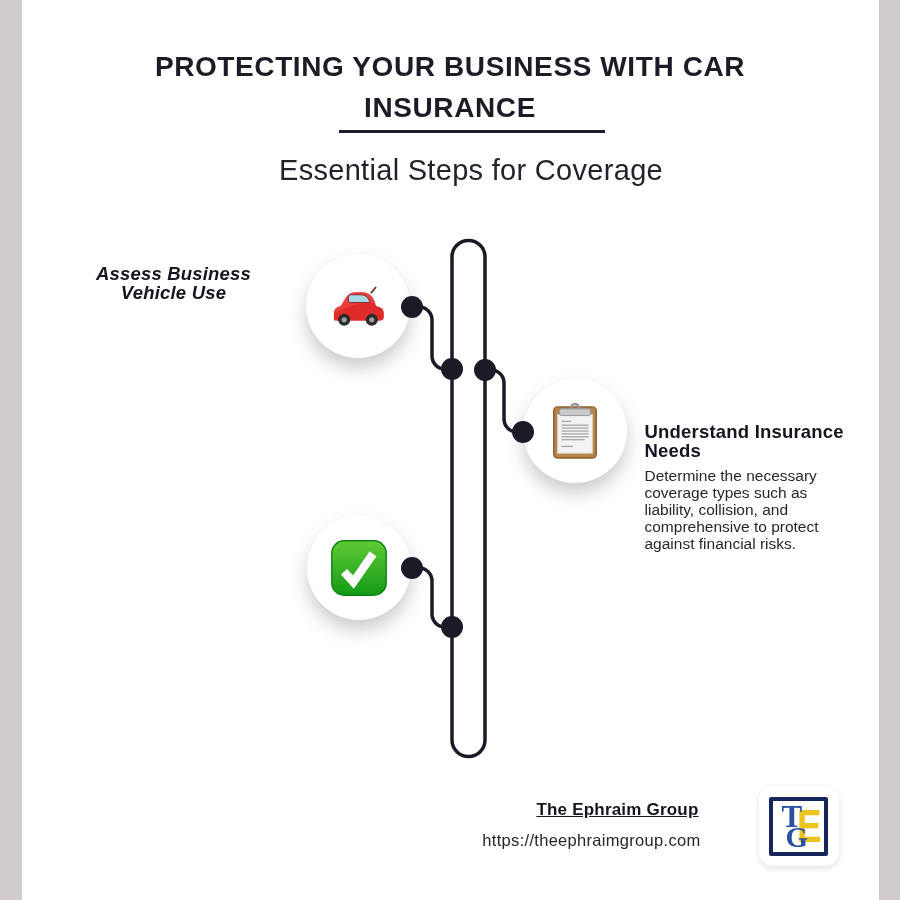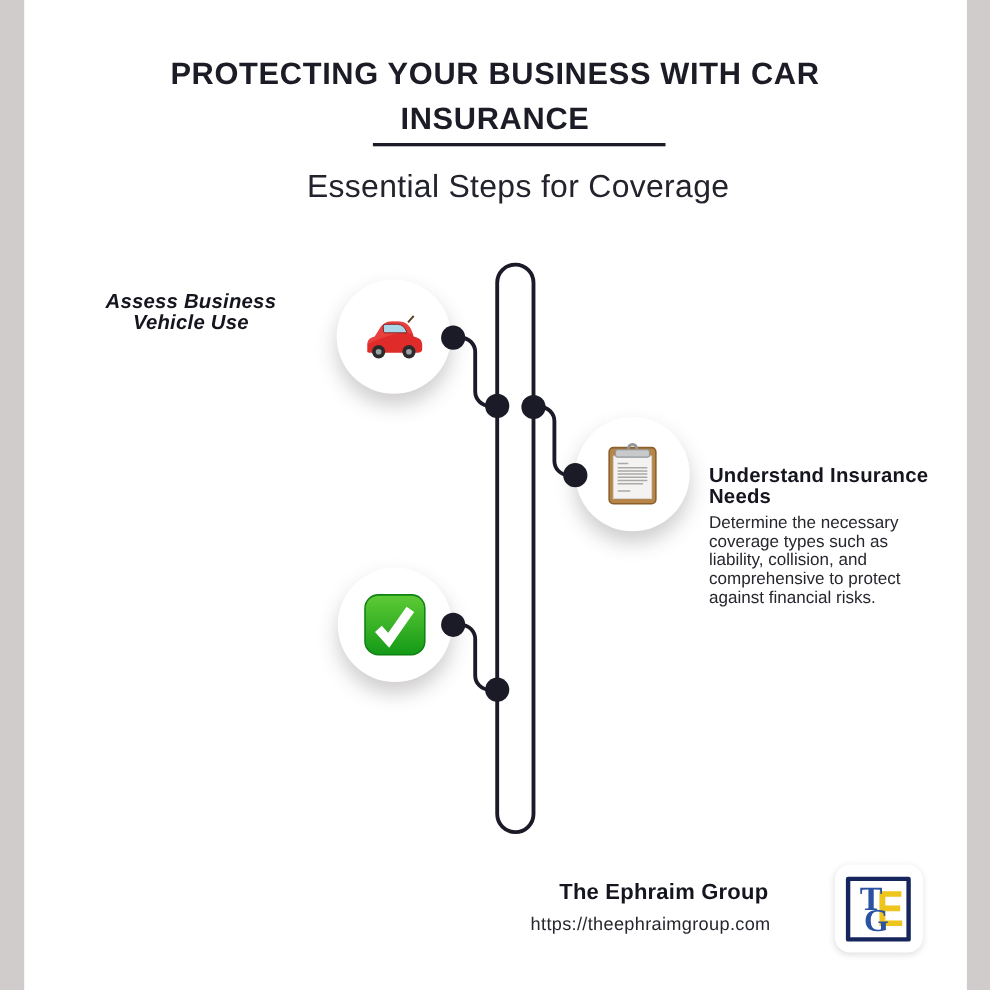--- a/index.html
+++ b/index.html
@@ -47,21 +47,21 @@
     display:flex; align-items:center; justify-content:center;
   }
   .c1 { left:284px; top:254px; }
   .c2 { left:501px; top:379px; }
   .c3 { left:285px; top:516px; }
   
   .timeline { position:absolute; left:0; top:0; pointer-events:none; }
   
   .company {
     position:absolute; top:800px; right:180px;
-    font-size:20px; font-weight:700; color:#15151f; letter-spacing:.2px;
+    font-size:17px; font-weight:700; color:#15151f; letter-spacing:.2px;text-decoration:underline;
   }
   .url {
     position:absolute; top:831px; right:178px;
     font-size:16.5px; color:#26262e; letter-spacing:.3px;
   }
   .logo-box {
     position:absolute; left:737px; top:786px; width:80px; height:80px;
     background:#ffffff; border-radius:14px;
     box-shadow:0 2px 6px rgba(0,0,0,.12);
   }

